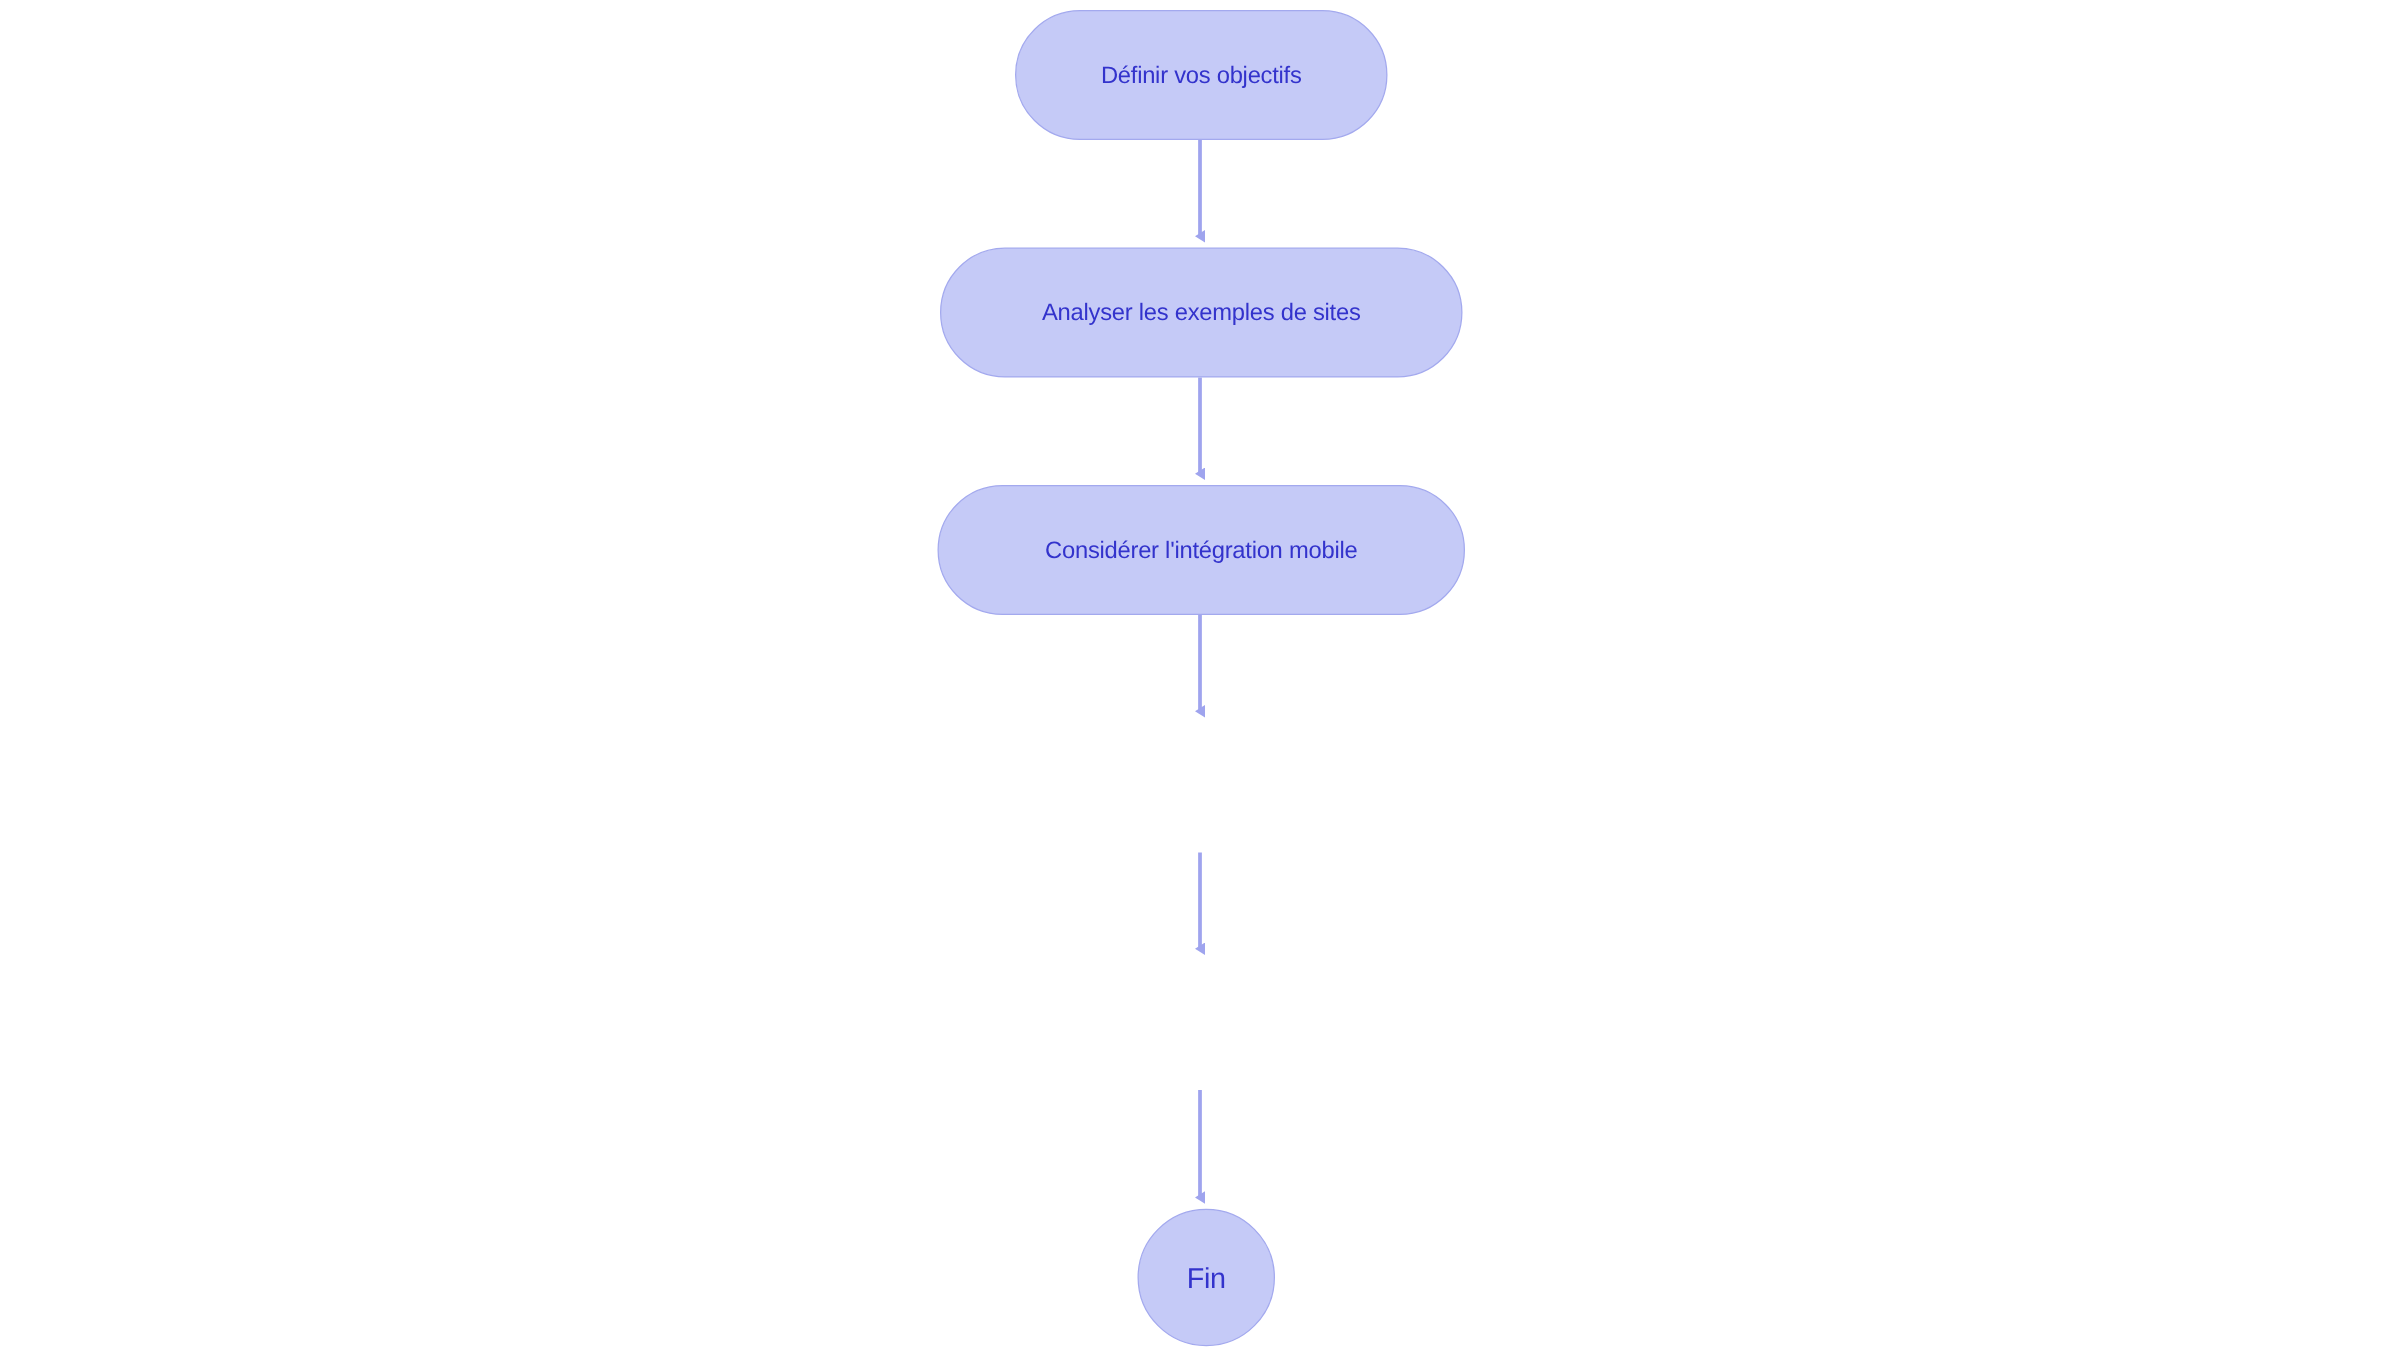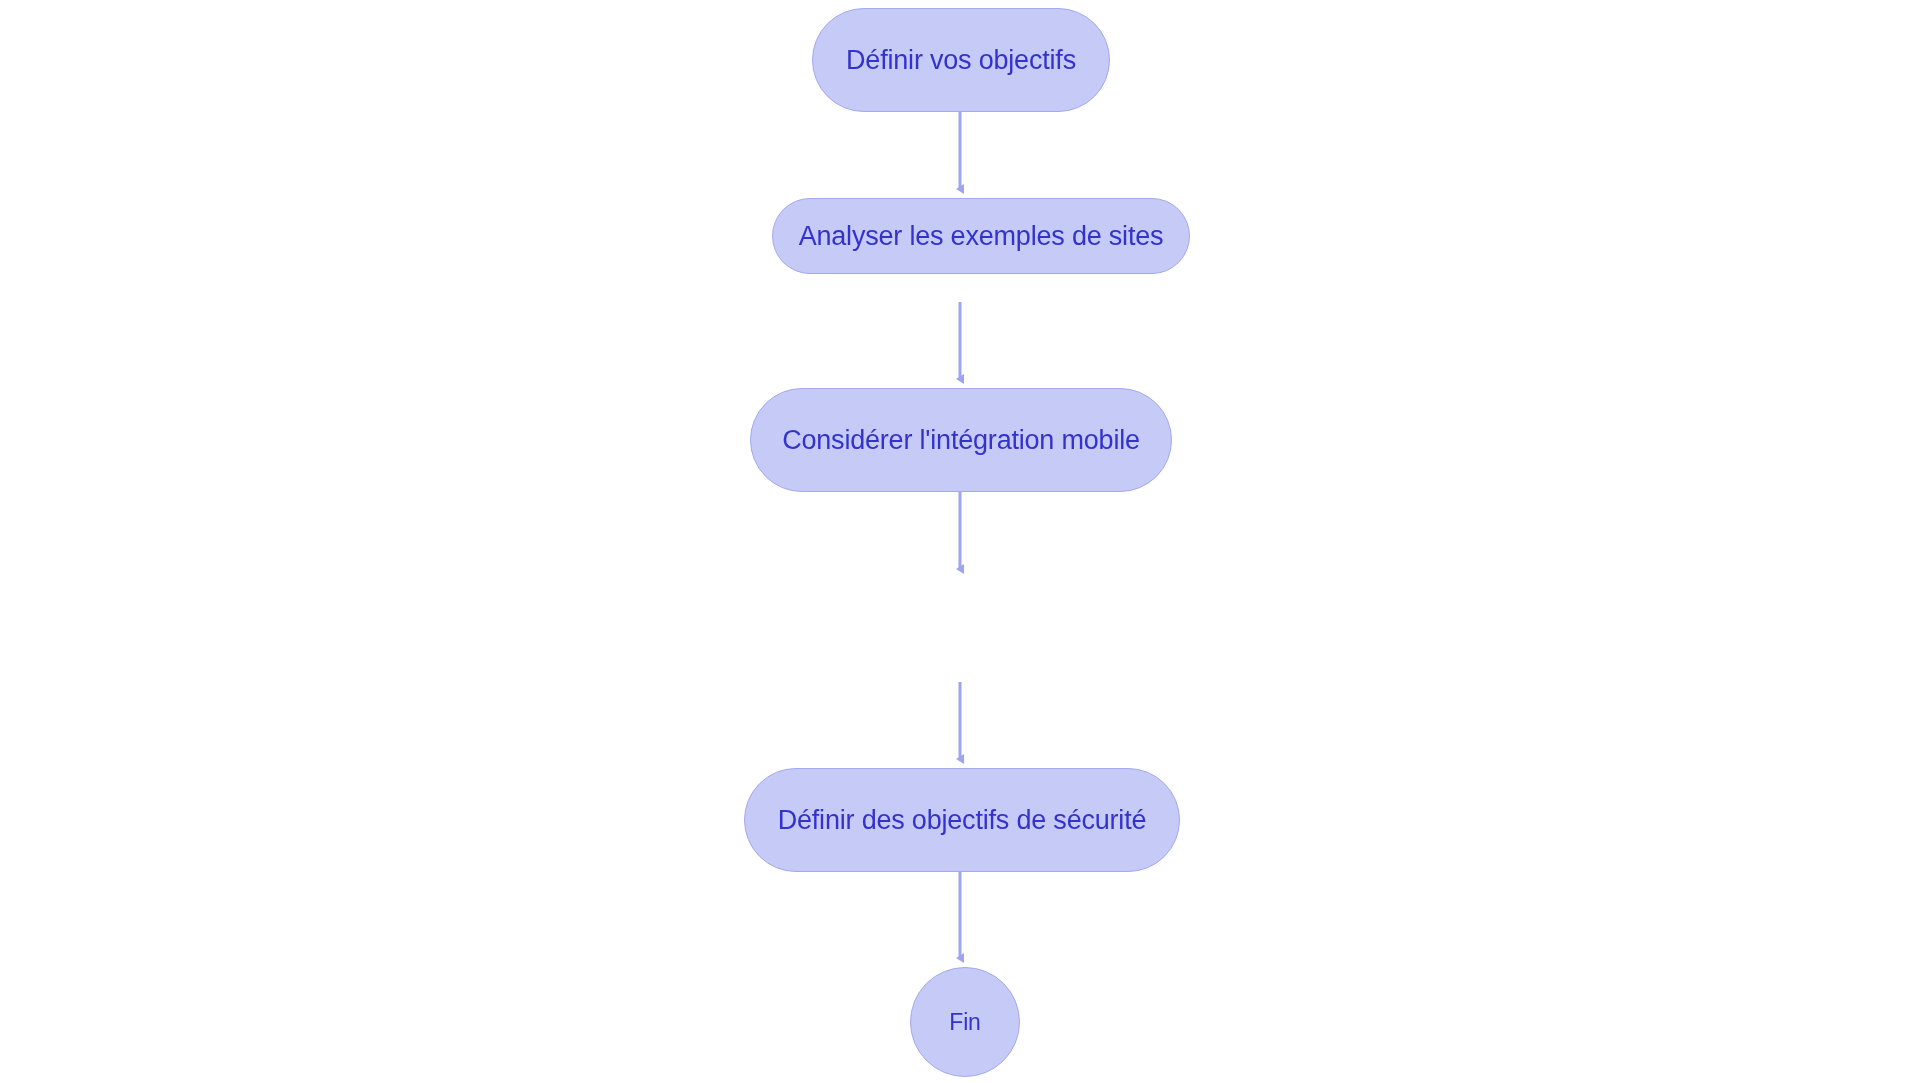--- a/index.html
+++ b/index.html
@@ -38,21 +38,21 @@
   }
   .node.pill {
     border-radius: 999px;
   }
   .node.terminal {
     border-radius: 50%;
   }
   .node-label {
     color: #3333cc;
     font-family: "Liberation Sans", sans-serif;
-    font-size: 27px;
+    font-size: 19px;
     font-weight: 400;
     letter-spacing: -0.2px;
     line-height: 1;
     white-space: nowrap;
   }
   .node.terminal .node-label {
     font-size: 23px;
   }
 </style>
 </head>
@@ -72,30 +72,27 @@
         <line x1="960" y1="492" x2="960" y2="569" stroke="#9fa4ee" stroke-width="3" marker-end="url(#arrowhead)"></line>
         <line x1="960" y1="682" x2="960" y2="759" stroke="#9fa4ee" stroke-width="3" marker-end="url(#arrowhead)"></line>
         <line x1="960" y1="872" x2="960" y2="958" stroke="#9fa4ee" stroke-width="3" marker-end="url(#arrowhead)"></line>
       </g>
   </svg>
 
   <div class="node pill" style="left: 812px; top: 8px; width: 298px; height: 104px;">
     <span class="node-label">Définir vos objectifs</span>
   </div>
 
-  <div class="node pill" style="left: 772px; top: 198px; width: 418px; height: 76px;">
+  <div class="node pill" style="left: 752px; top: 198px; width: 418px; height: 104px;">
     <span class="node-label">Analyser les exemples de sites</span>
   </div>
 
   <div class="node pill" style="left: 750px; top: 388px; width: 422px; height: 104px;">
     <span class="node-label">Considérer l'intégration mobile</span>
   </div>
 
 
-  <div class="node pill" style="left: 744px; top: 768px; width: 436px; height: 104px;">
-    <span class="node-label">Définir des objectifs de sécurité</span>
-  </div>
 
   <div class="node terminal" style="left: 910px; top: 967px; width: 110px; height: 110px;">
     <span class="node-label">Fin</span>
   </div>
 
 </div>
 
 </body></html>

